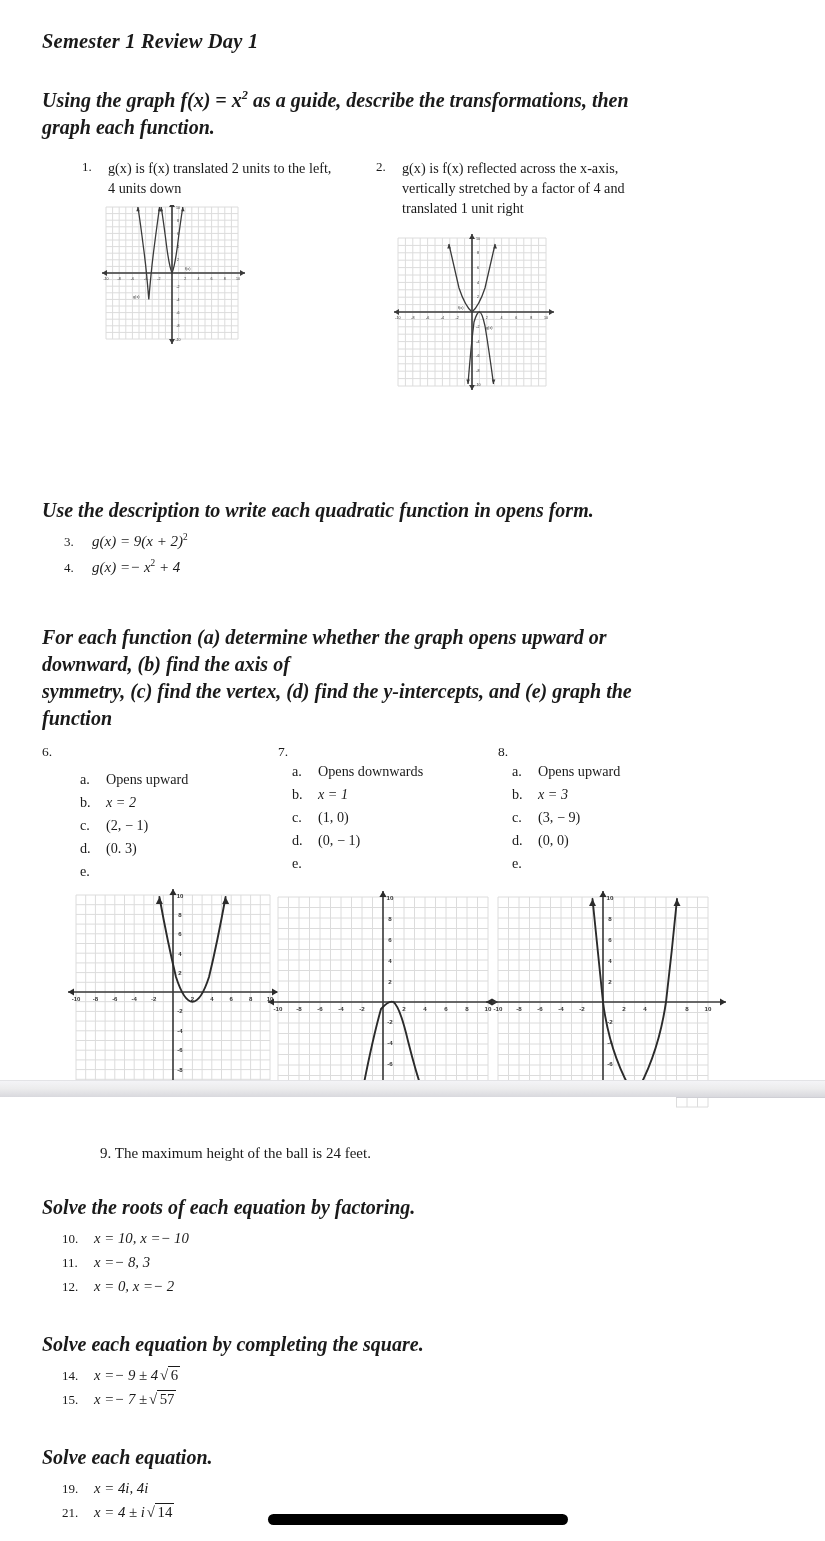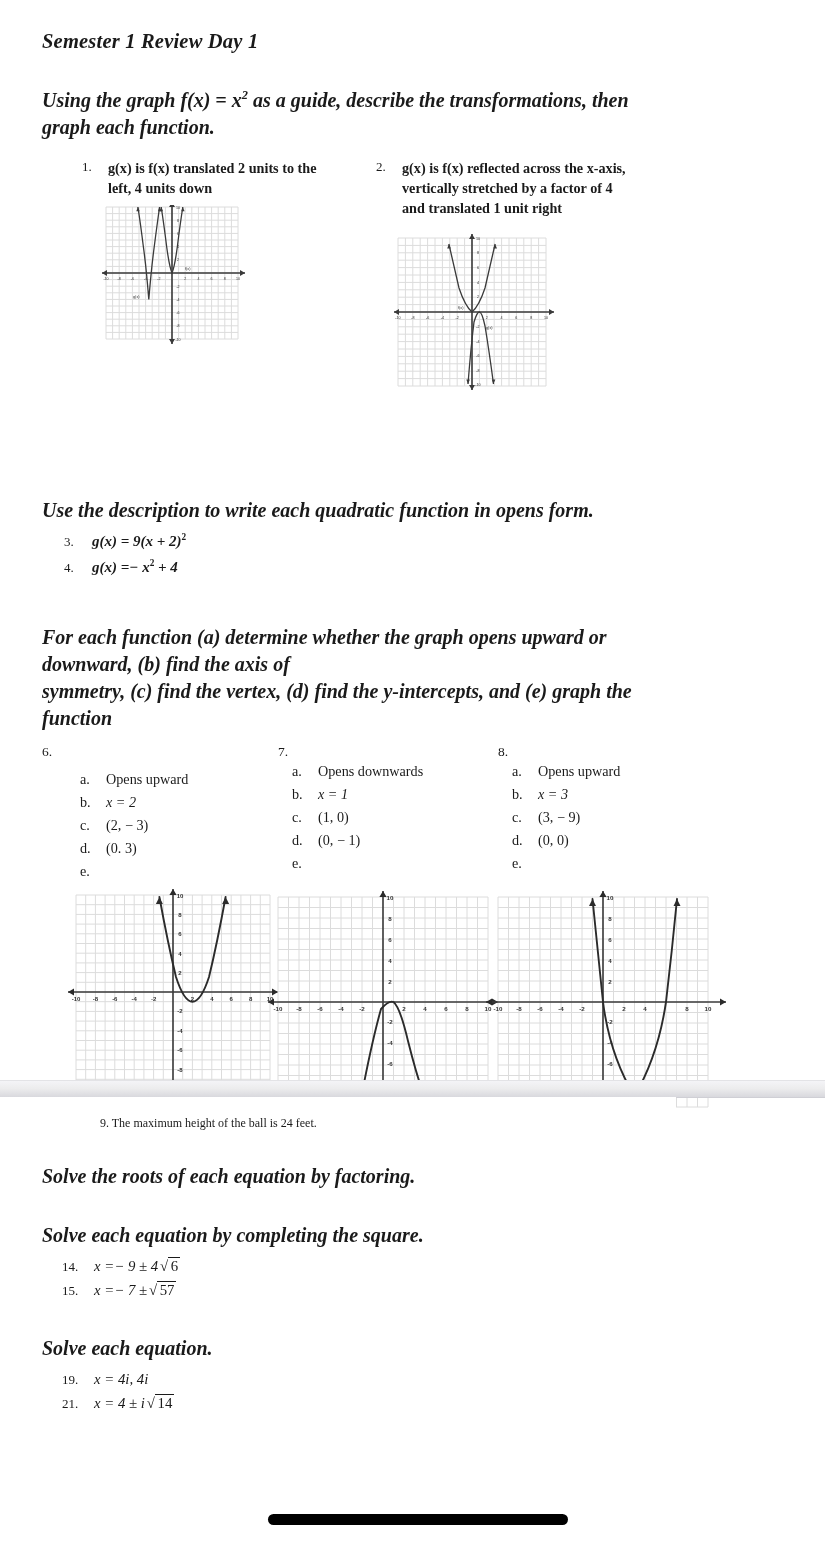--- a/index.html
+++ b/index.html
@@ -67,21 +67,21 @@
   .q-item {
     display: flex;
     font-size: 14.2px;
     line-height: 1.42;
   }
   .q-num {
     width: 26px;
     flex: 0 0 26px;
     font-size: 13px;
   }
-  .q-body { flex: 1 1 auto; font-weight: bold; }
+  .q-body { flex: 1 1 auto; }
 
   .graph-wrap { margin-top: 7px; }
 
   
   .sec-vertex { margin-top: 105px; }
   .eq-line {
     display: flex;
     font-size: 15px;
     margin-top: 9px;
     align-items: baseline;
@@ -106,22 +106,22 @@
     font-size: 14.2px;
     line-height: 1.62;
   }
   .abc-list .lbl { width: 26px; flex: 0 0 26px; }
   .c6 .abc-list { margin-left: 38px; }
   .c7 .abc-list { margin-left: 14px; }
   .c8 .abc-list { margin-left: 14px; }
 
   
   .p2-item9 {
-    font-size: 12px;
-    padding-top: 19px;
+    font-size: 15px;
+    padding-top: 48px;
     padding-left: 58px;
   }
   .p2-sec { margin-top: 32px; }
   .p2-list { margin: 0; padding: 0; list-style: none; }
   .p2-list li {
     display: flex;
     font-size: 14.8px;
     line-height: 1.62;
     align-items: baseline;
   }
@@ -389,21 +389,21 @@
           <li>
               <span class="lbl">a.</span>
               <span>Opens upward</span>
             </li>
           <li>
               <span class="lbl">b.</span>
               <span class="mathy">x = 2</span>
             </li>
           <li>
               <span class="lbl">c.</span>
-              <span>(2, − 3)</span>
+              <span>(2, − 1)</span>
             </li>
           <li>
               <span class="lbl">d.</span>
               <span>(0. 3)</span>
             </li>
           <li>
               <span class="lbl">e.</span>
               <span></span>
             </li>
         </ul>
@@ -714,20 +714,34 @@
 </div>
 
 <div class="page-gap"></div>
 
 <div class="page page-2">
 
   <div class="p2-item9">9. The maximum height of the ball is 24 feet.</div>
 
   <div class="p2-sec">
     <p class="section-head">Solve the roots of each equation by factoring.</p>
+    <ul class="p2-list" style="margin-top:6px;">
+      <li>
+          <span class="lbl">10.</span>
+          <span class="mathy">x = 10, x =− 10</span>
+        </li>
+      <li>
+          <span class="lbl">11.</span>
+          <span class="mathy">x =− 8, 3</span>
+        </li>
+      <li>
+          <span class="lbl">12.</span>
+          <span class="mathy">x = 0, x =− 2</span>
+        </li>
+    </ul>
   </div>
 
   <div class="p2-sec">
     <p class="section-head">Solve each equation by completing the square.</p>
     <ul class="p2-list" style="margin-top:6px;">
       <li>
         <span class="lbl">14.</span>
         <span class="mathy">x =− 9 ± 4</span>
           <span class="sqrt">√<span class="radicand">6</span></span>
       </li>

